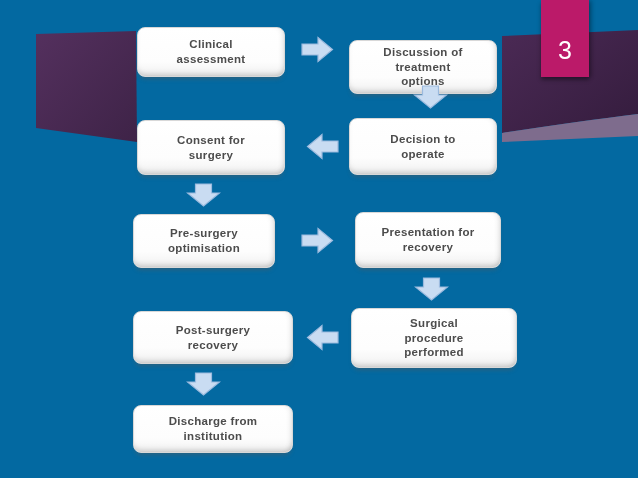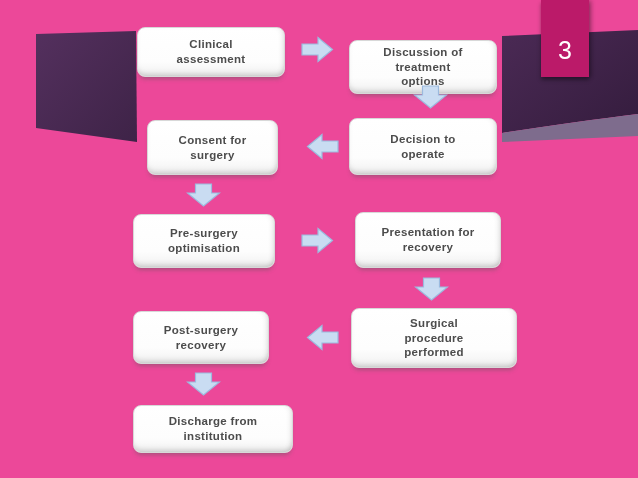--- a/index.html
+++ b/index.html
@@ -1,20 +1,20 @@
 <!DOCTYPE html>
 <html><head>
 <meta charset="utf-8">
 <style>
   html, body { margin: 0; padding: 0; background: #ffffff; }
   .slide {
     position: relative;
     width: 638px;
     height: 478px;
-    background: #ec4899;
+    background: #0369a1;
     overflow: hidden;
     font-family: "Liberation Sans", sans-serif;
   }
 
   
   .node {
     position: absolute;
     display: flex;
     align-items: center;
     justify-content: center;
@@ -68,33 +68,33 @@
 <div class="slide">
 
   <div>
     <div class="node" style="left:137px; top:27px;  width:148px; height:50px;">Clinical
 assessment</div>
 
     <div class="node" style="left:349px; top:24px;  width:148px; height:54px;margin-top:16px;">Discussion of
 treatment
 options</div>
 
-    <div class="node" style="left:147px; top:120px; width:131px; height:55px;">Consent for
+    <div class="node" style="left:137px; top:120px; width:148px; height:55px;">Consent for
 surgery</div>
 
     <div class="node" style="left:349px; top:118px; width:148px; height:57px;text-align:center;">Decision to
 operate</div>
 
     <div class="node" style="left:133px; top:214px; width:142px; height:54px;">Pre-surgery
 optimisation</div>
 
     <div class="node" style="left:355px; top:212px; width:146px; height:56px;">Presentation for
 recovery</div>
 
-    <div class="node" style="left:133px; top:311px; width:136px; height:53px;">Post-surgery
+    <div class="node" style="left:133px; top:311px; width:160px; height:53px;">Post-surgery
 recovery</div>
 
     <div class="node" style="left:351px; top:308px; width:166px; height:60px;">Surgical
 procedure
 performed</div>
 
     <div class="node" style="left:133px; top:405px; width:160px; height:48px;">Discharge from
 institution</div>
 
     <svg class="arrow" style="left:301px; top:36px;" width="33" height="27" viewBox="0 0 33 27">

